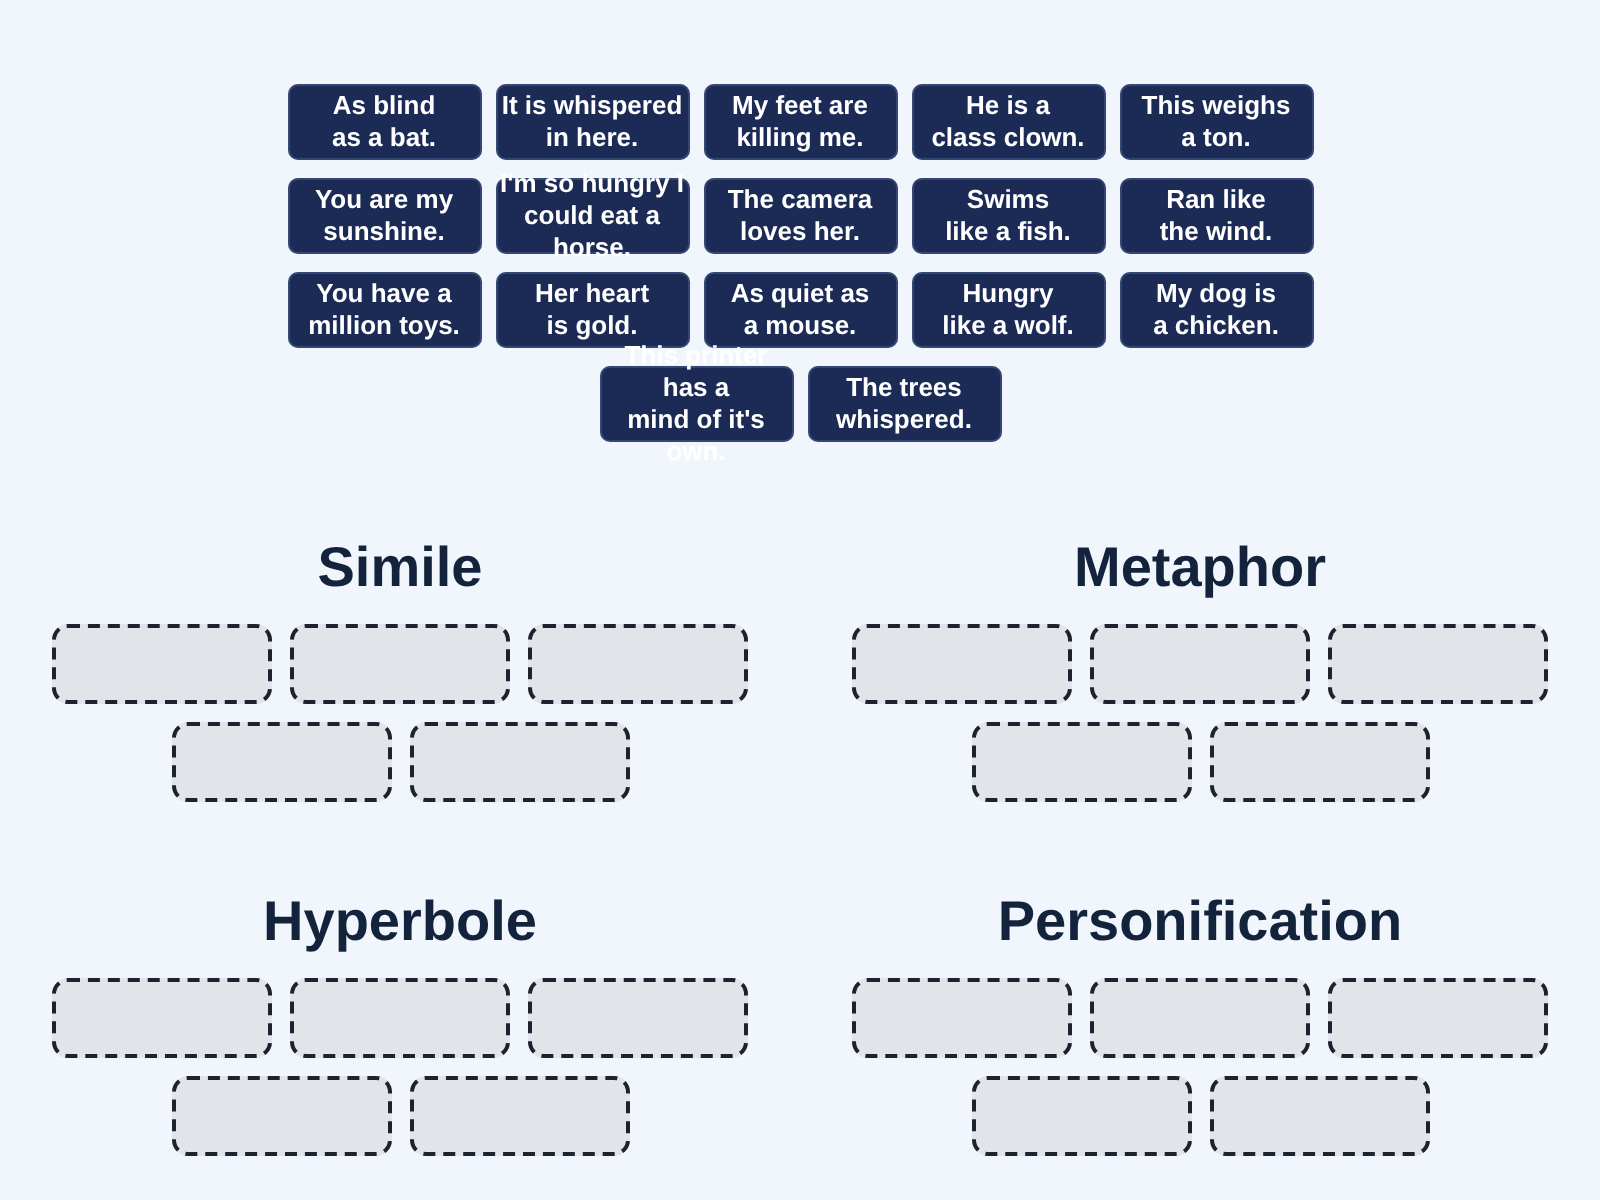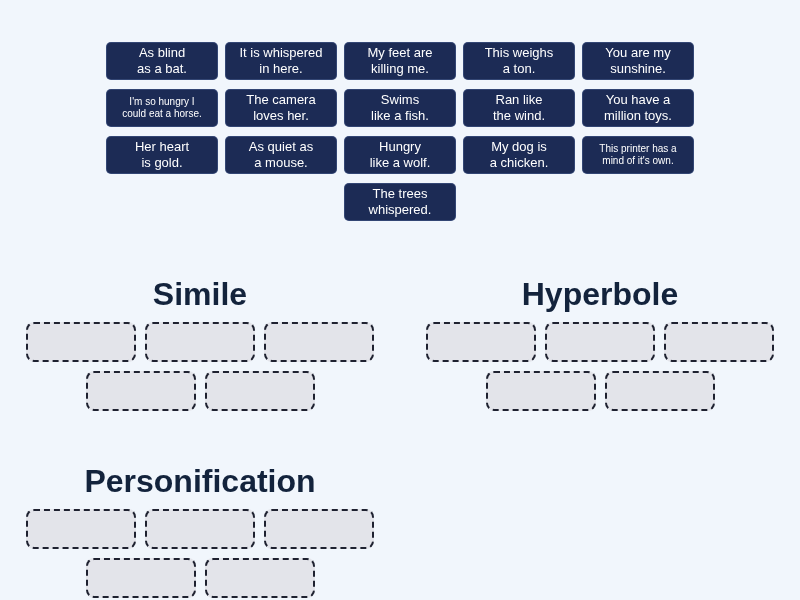--- a/index.html
+++ b/index.html
@@ -20,47 +20,47 @@
   .stage{width:800px;height:600px;position:relative;}
   
   .tile-grid{
     width:600px;
     margin:42px auto 0;
     display:flex;flex-wrap:wrap;
     justify-content:center;
     gap:9px 7px;
   }
   .tile{
-    width:112px;height:38px;
+    width:97px;height:38px;
     background:var(--tile-bg);
     color:var(--tile-text);
     border-radius:5px;
     display:flex;align-items:center;justify-content:center;
     text-align:center;
-    font-weight:normal;
+    font-weight:bold;
     font-size:13px;
     line-height:1.2;
     white-space:pre-line;
     cursor:grab;
     box-shadow:inset 0 0 0 1px rgba(120,150,210,0.25);
   }
-  .tile.small{font-size:10px;line-height:1.25;}
+  .tile.small{font-size:13px;line-height:1.25;}
   
   .categories{
     margin-top:40px;
     display:grid;
     grid-template-columns:1fr 1fr;
     row-gap:28px;
   }
   .group{
     display:flex;flex-direction:column;align-items:center;
   }
   .group-title{
-    margin:16px 0 11px 0;
-    font-size:32px;
+    margin:6px 0 11px 0;
+    font-size:28px;
     line-height:34px;
     font-weight:bold;
     color:var(--heading);
     text-align:right;
   }
   .slots{display:flex;flex-direction:column;align-items:center;}
   .slot-row{
     display:flex;justify-content:center;
     gap:9px;
     margin-bottom:9px;
@@ -77,20 +77,22 @@
 
 <div class="stage">
 
   <div class="tile-grid">
       <div class="tile">As blind
 as a bat.</div>
       <div class="tile">It is whispered
 in here.</div>
       <div class="tile">My feet are
 killing me.</div>
+      <div class="tile">He is a
+class clown.</div>
       <div class="tile">This weighs
 a ton.</div>
       <div class="tile">You are my
 sunshine.</div>
       <div class="tile small">I'm so hungry I
 could eat a horse.</div>
       <div class="tile">The camera
 loves her.</div>
       <div class="tile">Swims
 like a fish.</div>
@@ -122,20 +124,34 @@
             <div class="slot"></div>
             <div class="slot"></div>
           </div>
           <div class="slot-row">
             <div class="slot"></div>
             <div class="slot"></div>
           </div>
         </div>
     </section>
 
+    <section class="group">
+      <h2 class="group-title">Metaphor</h2>
+      <div class="slots">
+          <div class="slot-row">
+            <div class="slot"></div>
+            <div class="slot"></div>
+            <div class="slot"></div>
+          </div>
+          <div class="slot-row">
+            <div class="slot"></div>
+            <div class="slot"></div>
+          </div>
+        </div>
+    </section>
 
     <section class="group">
       <h2 class="group-title">Hyperbole</h2>
       <div class="slots">
           <div class="slot-row">
             <div class="slot"></div>
             <div class="slot"></div>
             <div class="slot"></div>
           </div>
           <div class="slot-row">

